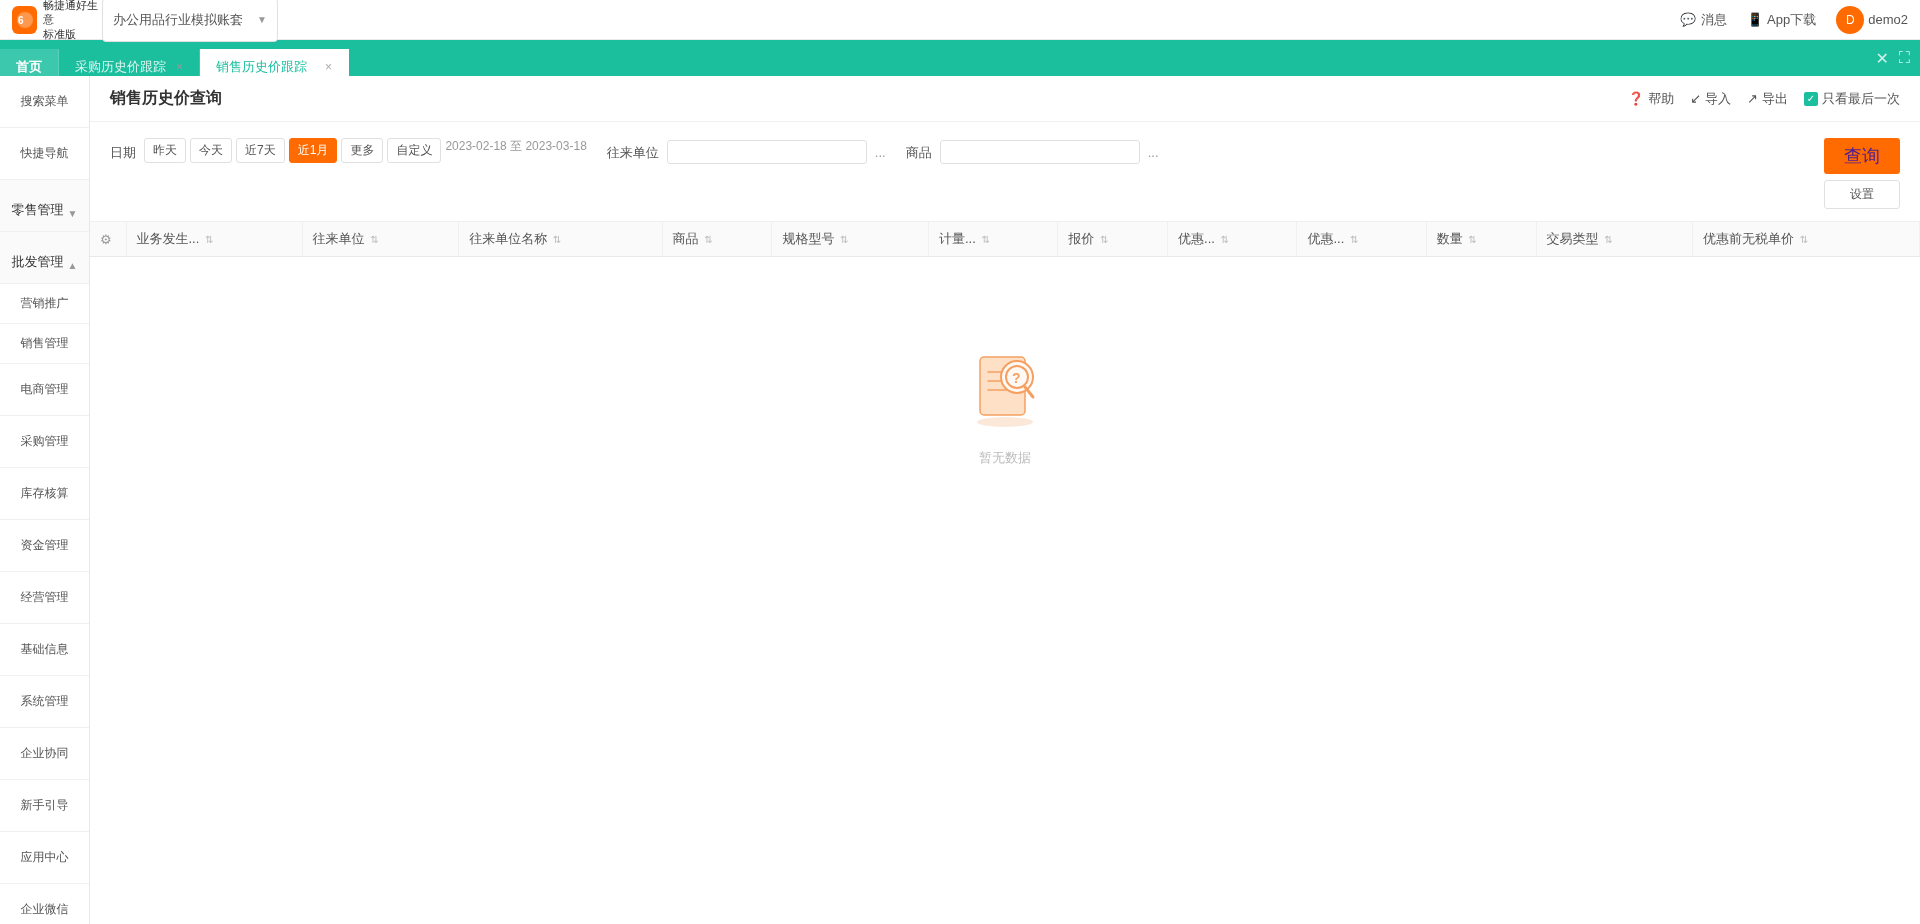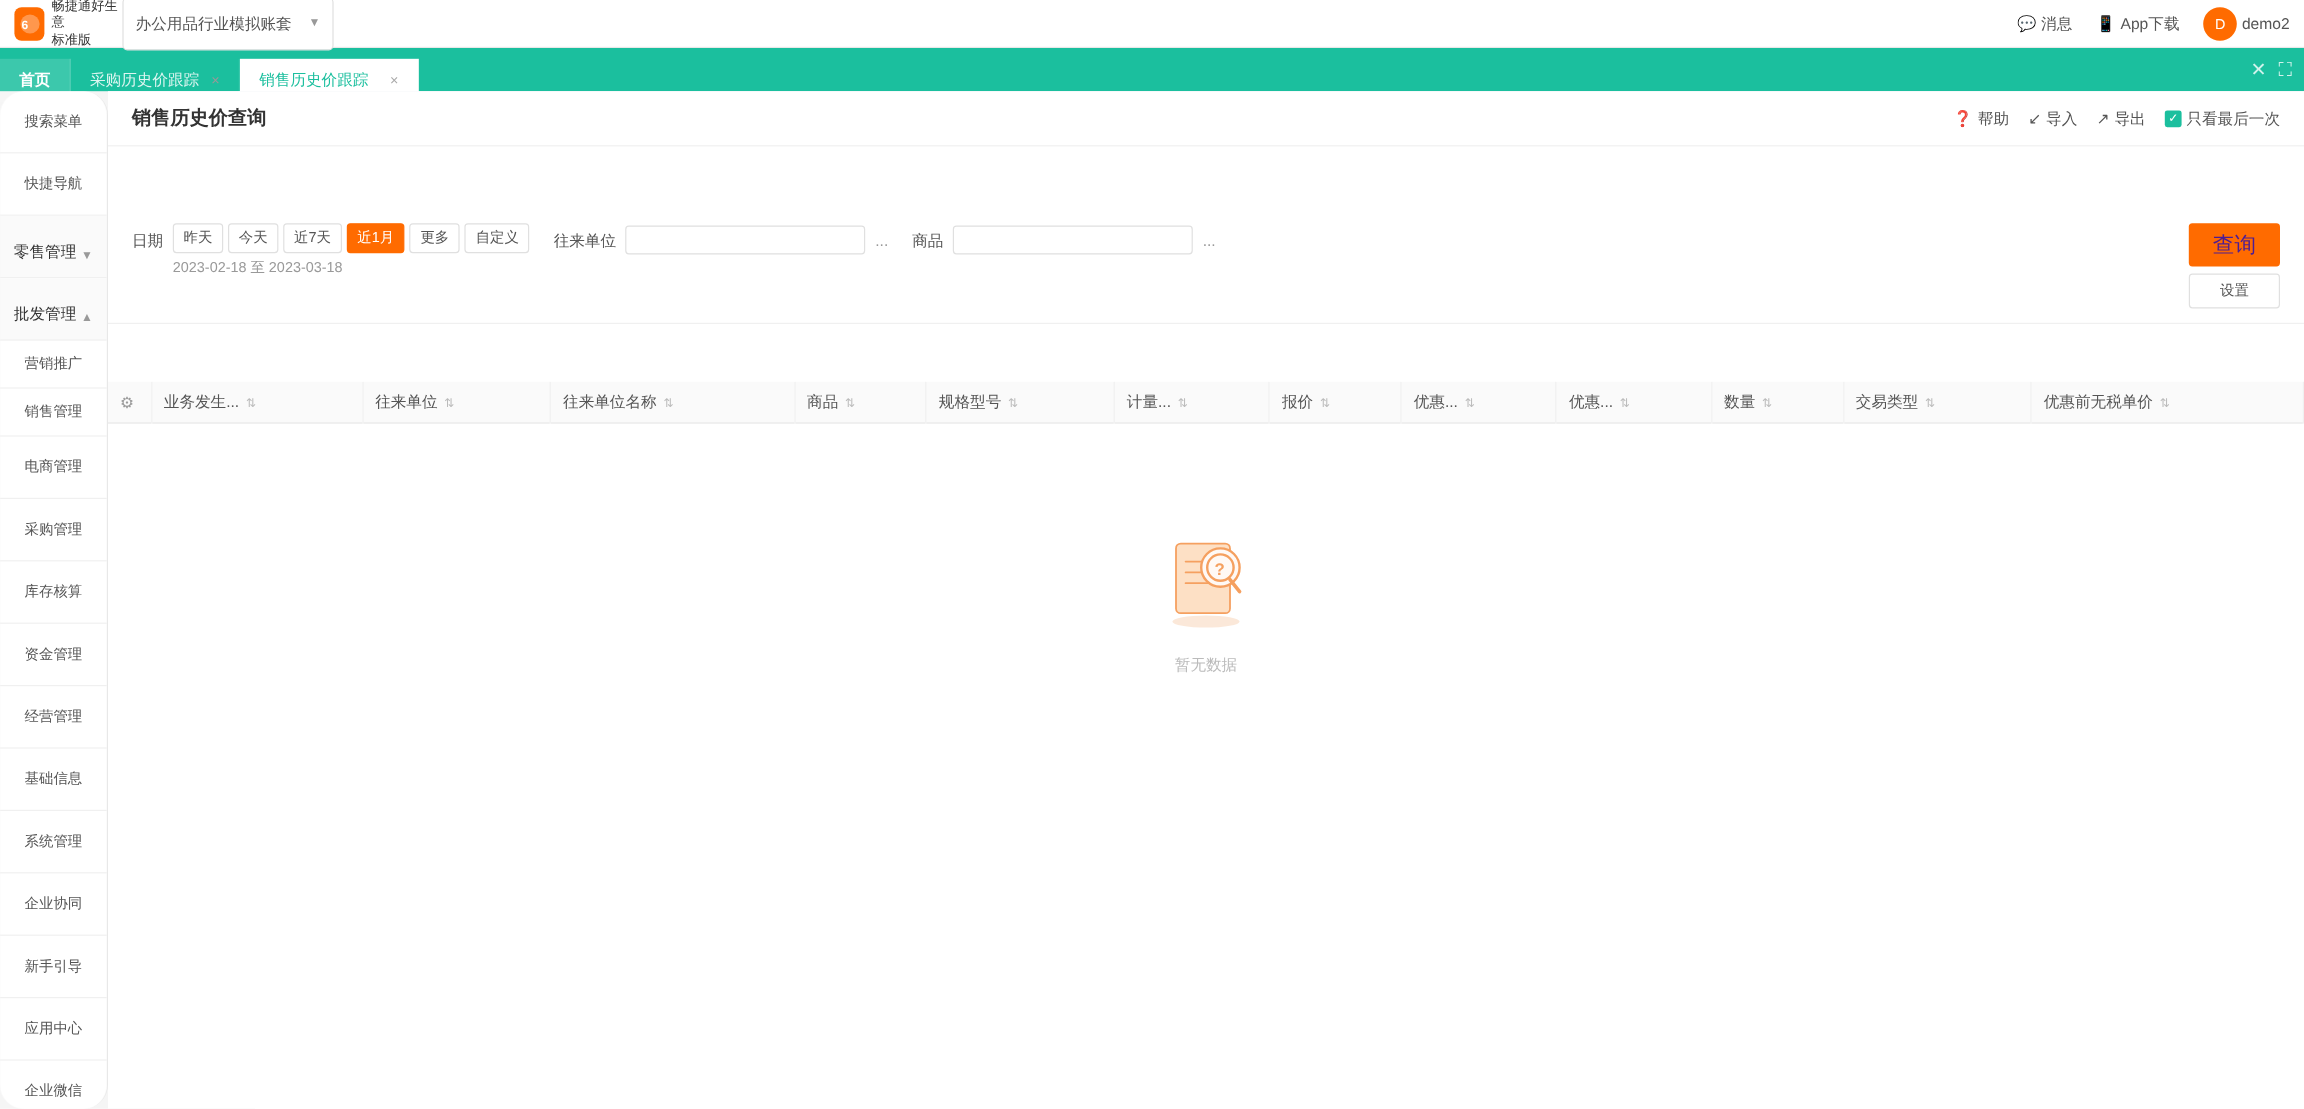--- a/index.html
+++ b/index.html
@@ -134,21 +134,20 @@
     }
 
     
     .sidebar {
       width: 90px;
       background: #fff;
       border-right: 1px solid #e8e8e8;
       display: flex;
       flex-direction: column;
       overflow-y: auto;
-      border-radius: 20px;
     }
     .sidebar-item {
       display: flex;
       flex-direction: column;
       align-items: center;
       justify-content: center;
       padding: 12px 4px;
       font-size: 12px;
       color: #555;
       cursor: pointer;
@@ -189,21 +188,20 @@
       flex-direction: column;
     }
 
     
     .page-content {
       background: #fff;
       margin: 0;
       flex: 1;
       display: flex;
       flex-direction: column;
-      gap: 48px;
     }
 
     
     .page-title-bar {
       display: flex;
       align-items: center;
       justify-content: space-between;
       padding: 12px 20px;
       border-bottom: 1px solid #f0f0f0;
     }
@@ -259,21 +257,21 @@
       gap: 8px;
     }
     .filter-label {
       color: #555;
       font-size: 13px;
       white-space: nowrap;
       margin-top: 6px;
     }
     .filter-options {
       display: flex;
-      flex-direction: column;
+      flex-direction: row;
       gap: 4px;
     }
     .filter-date-buttons {
       display: flex;
       align-items: center;
       gap: 4px;
     }
     .filter-btn {
       padding: 3px 8px;
       border: 1px solid #e0e0e0;

